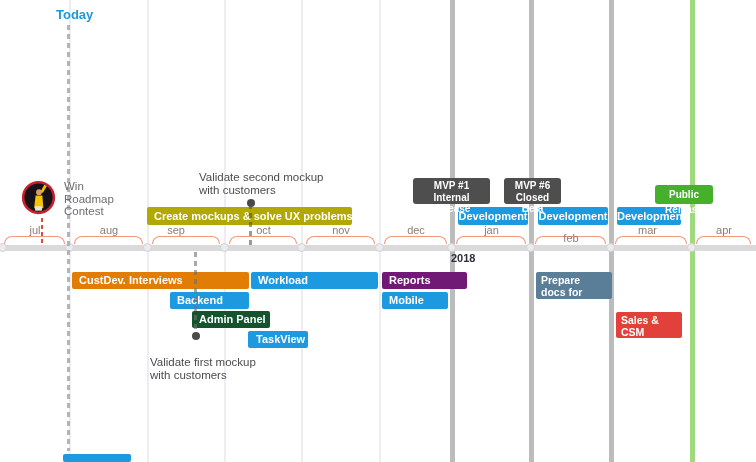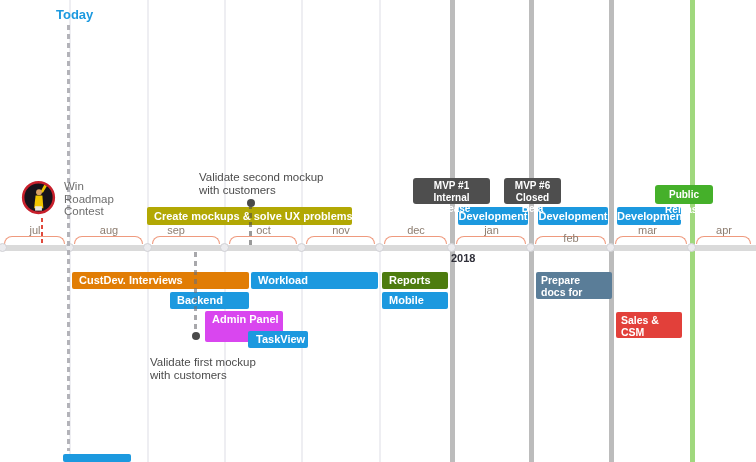--- a/index.html
+++ b/index.html
@@ -125,21 +125,21 @@
     <div class="bar top center" style="left: 458px; width: 70px; background: rgb(28, 153, 223);">Development</div>
     <div class="bar top center" style="left: 538px; width: 70px; background: rgb(28, 153, 223);">Development</div>
     <div class="bar top center" style="left: 617px; width: 64px; background: rgb(28, 153, 223);">Development</div>
     <div class="milestone" style="left: 413px; width: 77px;">MVP #1
 Internal Release</div>
     <div class="milestone" style="left: 504px; width: 57px;">MVP #6
 Closed Beta</div>
     <div class="milestone green" style="left: 655px; width: 58px;">Public Release</div>
     <div class="bar" style="left: 72px; top: 272px; width: 177px; height: 17px; background: rgb(225, 125, 5);">CustDev. Interviews</div>
     <div class="bar" style="left: 251px; top: 272px; width: 127px; height: 17px; background: rgb(28, 153, 223);">Workload</div>
-    <div class="bar" style="left: 382px; top: 272px; width: 66px; height: 17px; background: #4d7c0f;">Reports</div>
+    <div class="bar" style="left: 382px; top: 272px; width: 85px; height: 17px; background: #701a75;">Reports</div>
     <div class="bar wrap" style="left: 536px; top: 272px; width: 76px; height: 27px; background: rgb(90, 125, 152);">Prepare docs for support</div>
     <div class="bar" style="left: 170px; top: 292px; width: 79px; height: 17px; background: rgb(28, 153, 223);">Backend</div>
     <div class="bar" style="left: 382px; top: 292px; width: 66px; height: 17px; background: rgb(28, 153, 223);">Mobile</div>
-    <div class="bar" style="left: 205px; top: 311px; width: 78px; height: 31px; background: #d946ef;">Admin Panel</div>
+    <div class="bar" style="left: 192px; top: 311px; width: 78px; height: 17px; background: #14532d;">Admin Panel</div>
     <div class="bar wrap" style="left: 616px; top: 312px; width: 66px; height: 26px; background: rgb(226, 64, 58);">Sales &amp; CSM enablement</div>
     <div class="bar" style="left: 248px; top: 331px; width: 60px; height: 17px; background: rgb(28, 153, 223); padding-left: 8px;">TaskView</div>
     <div class="bar" style="left: 63px; top: 454px; width: 68px; height: 8px; background: rgb(28, 153, 223);"></div>
   </div>
 
 </body></html>

